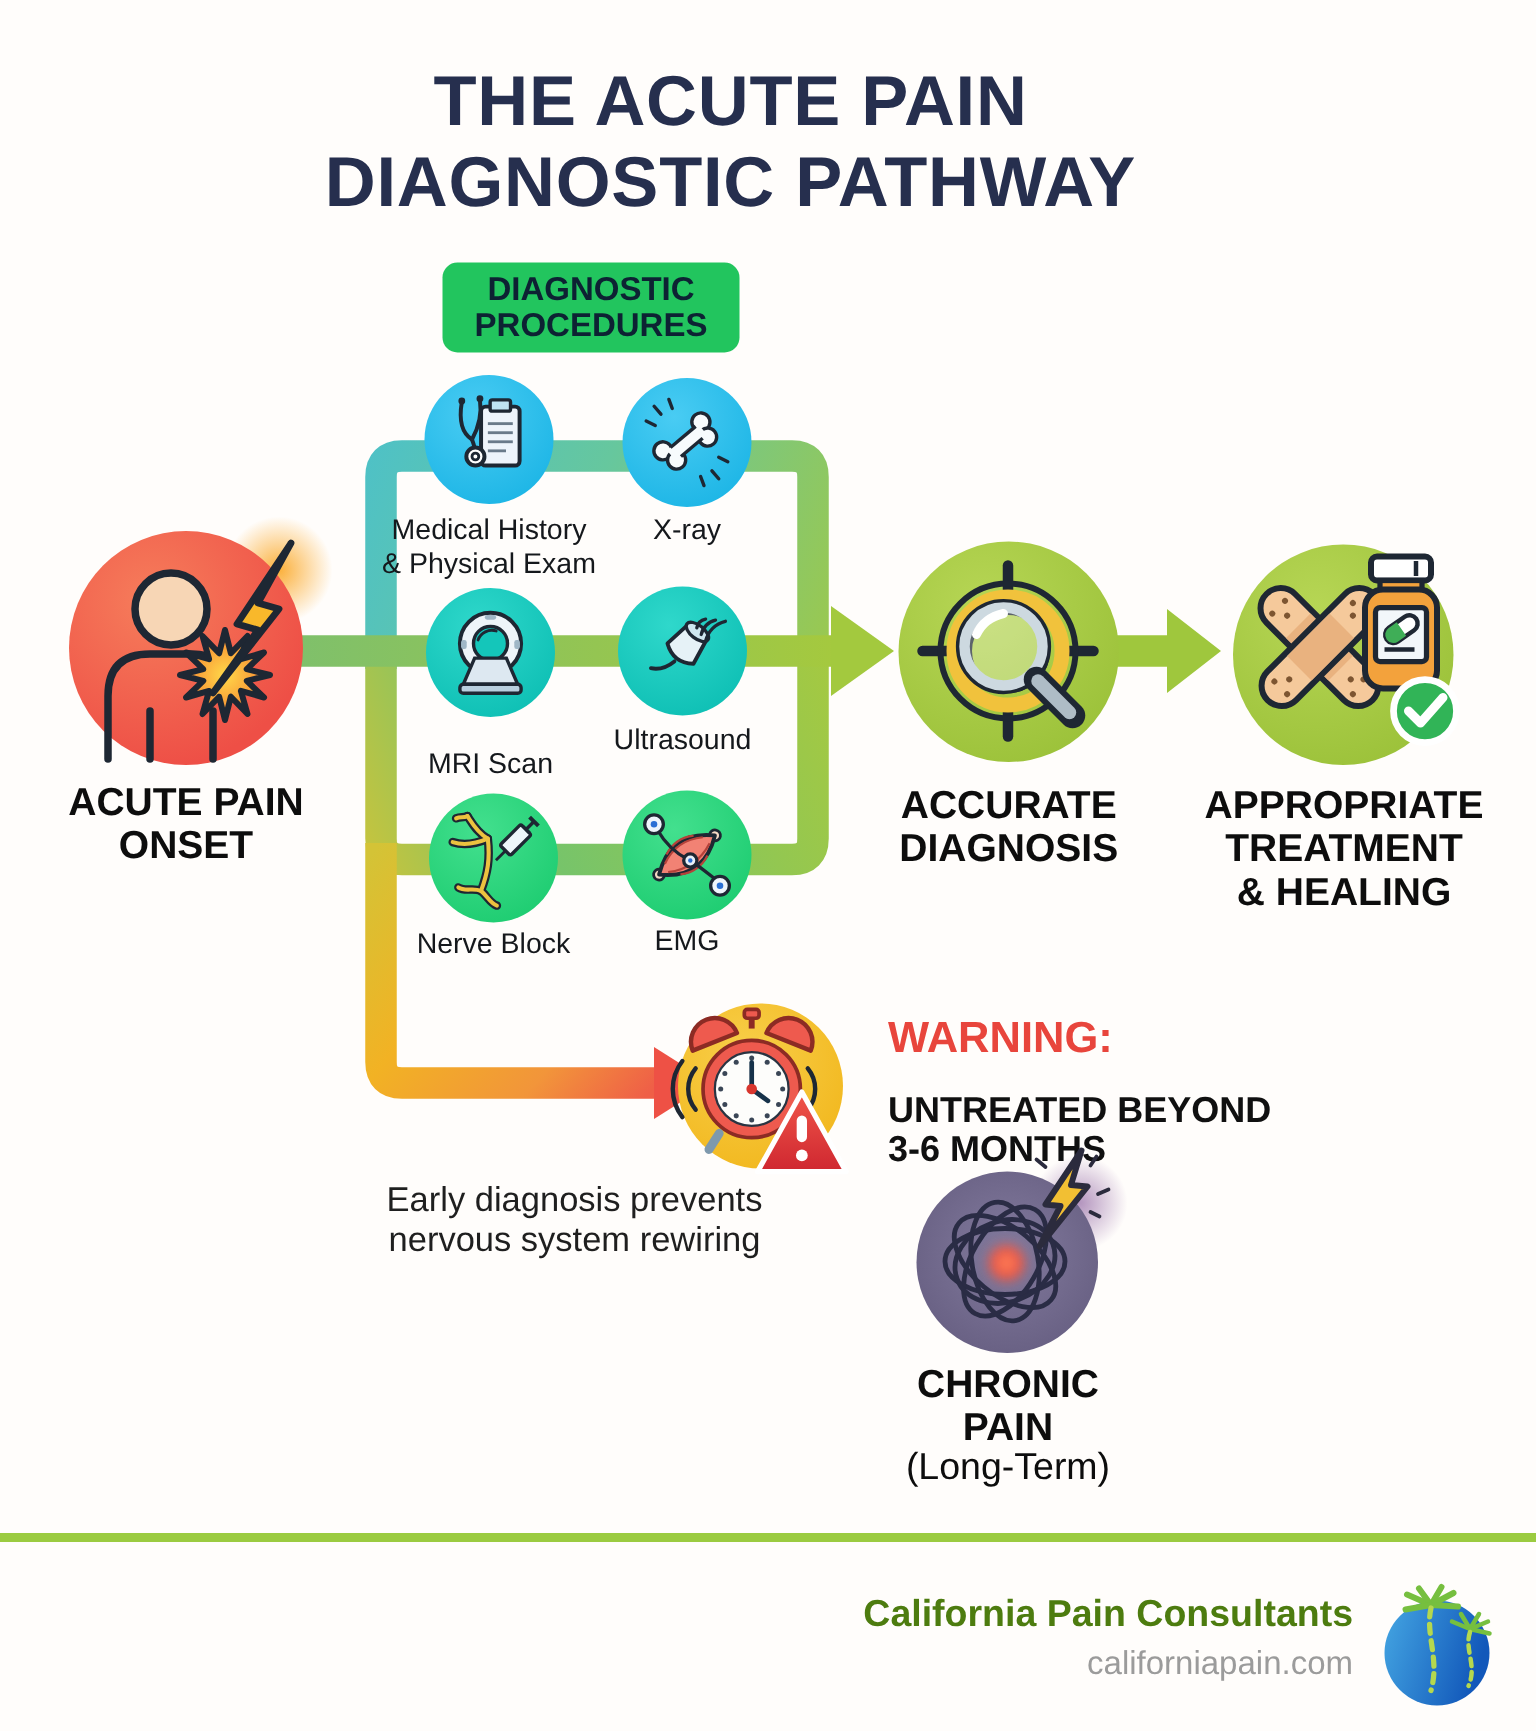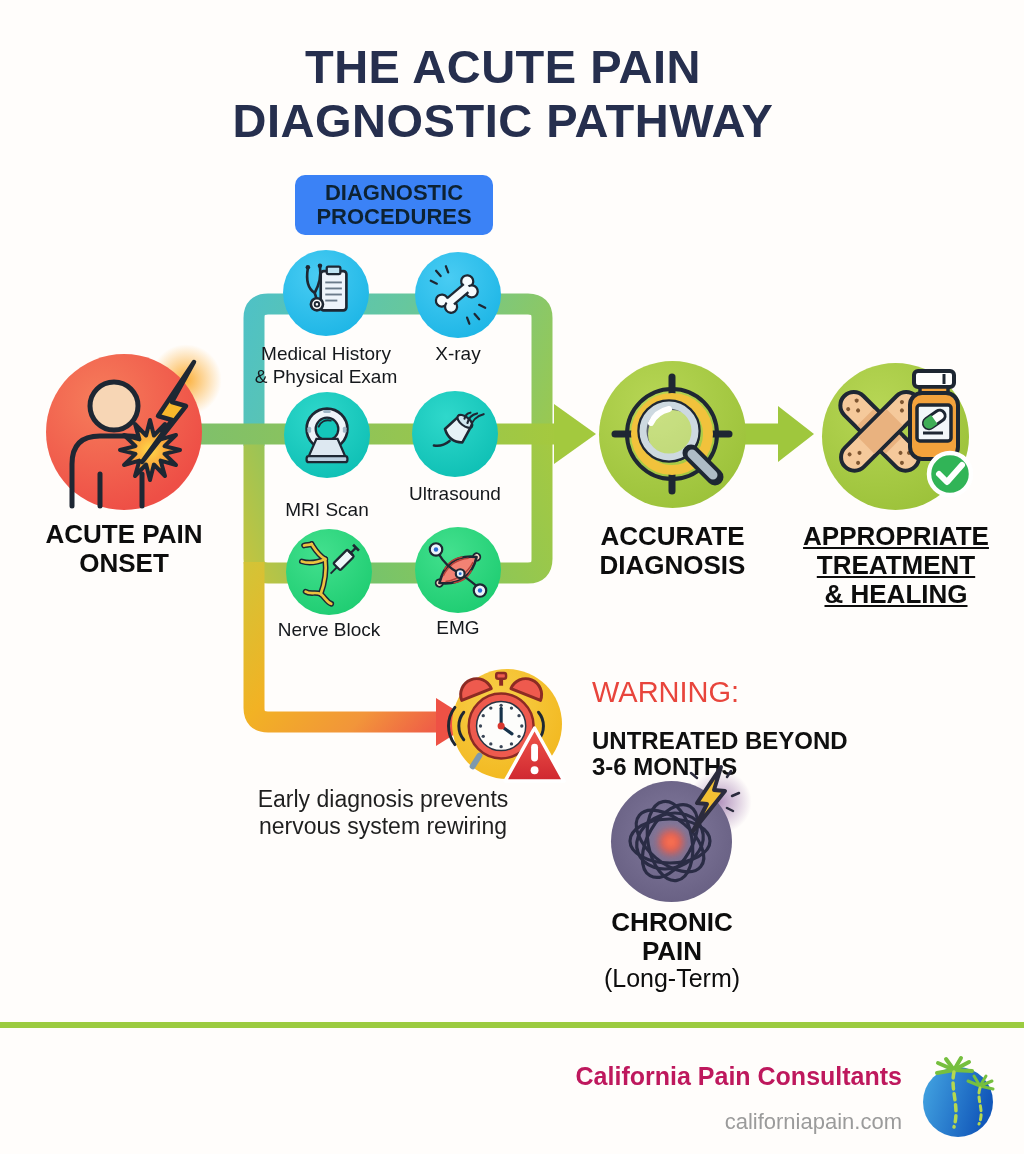--- a/index.html
+++ b/index.html
@@ -1,48 +1,48 @@
 <!DOCTYPE html>
 <html><head>
 <meta charset="utf-8">
 <style>
   html,body{margin:0;padding:0;background:#ffffff;}
   .canvas{position:relative;width:1024px;height:1154px;background:#fffdfb;
           font-family:"Liberation Sans",sans-serif;overflow:hidden;}
   .abs{position:absolute;}
   .pre{white-space:pre-line;}
 
-  .title{top:40px;left:16px;width:974px;text-align:center;font-size:47px;line-height:54px;
+  .title{top:40px;left:0;width:974px;text-align:center;font-size:47px;line-height:54px;
          font-weight:800;color:#262f4e;letter-spacing:.5px;}
 
-  .diagbox{left:295px;top:175px;width:198px;height:60px;background:#3b82f6;border-radius:10px;
+  .diagbox{left:295px;top:175px;width:198px;height:60px;background:#22c55e;border-radius:10px;
            display:flex;align-items:center;justify-content:center;text-align:center;
            font-size:22px;line-height:24px;font-weight:800;color:#0d2233;}
 
   .pcircle{width:86px;height:86px;border-radius:50%;display:flex;align-items:center;
            justify-content:center;z-index:2;}
   .c-cyan{background:radial-gradient(circle at 40% 30%,#49ccf3,#1eb6e6 80%);}
   .c-teal{background:radial-gradient(circle at 40% 30%,#2fd8cb,#0fc0b5 80%);}
   .c-green{background:radial-gradient(circle at 40% 30%,#43e08e,#1fcd72 80%);}
 
   .plabel{text-align:center;font-weight:400;font-size:19px;line-height:23px;color:#15181c;z-index:2;}
 
   .bigcircle{border-radius:50%;z-index:2;}
   .nodelabel{text-align:center;font-weight:800;font-size:26px;line-height:29px;color:#0d0d0d;z-index:2;}
 
-  .warn-title{font-size:29px;font-weight:400;color:#e8453c;line-height:32px;}
+  .warn-title{font-size:29px;font-weight:700;color:#e8453c;line-height:32px;}
   .warn-lines{font-size:24px;font-weight:800;color:#101010;line-height:26px;margin-top:20px;}
   .note{font-size:23px;color:#1f1f1f;line-height:27px;text-align:center;}
 
   .sublabel{text-align:center;font-weight:400;font-size:25px;color:#0d0d0d;z-index:2;}
 
   .divider{left:0;top:1022px;width:1024px;height:6px;background:#9bcb40;}
   .footer{left:540px;top:1062px;width:362px;text-align:right;z-index:2;}
-  .footer .company{font-size:25px;font-weight:700;color:#be185d;}
-  .footer .site{font-size:22px;color:#9b9b9b;margin-top:18px;}
+  .footer .company{font-size:25px;font-weight:700;color:#4d7c0f;}
+  .footer .site{font-size:22px;color:#9b9b9b;margin-top:5px;}
 
   .glow{border-radius:50%;z-index:1;}
   svg{display:block;overflow:visible;}
 </style>
 </head>
 <body>
 
 <div class="canvas">
 
   <svg class="abs" style="left:0;top:0;z-index:0;" width="1024" height="1154" viewBox="0 0 1024 1154">
@@ -299,21 +299,21 @@
         <g transform="rotate(-35 112 50)">
           <rect x="100" y="45" width="24" height="11" rx="5.5" fill="#ffffff" stroke="#1e2733" stroke-width="3"></rect>
           <path d="M 105.5 45 L 112 45 L 112 56 L 105.5 56 A 5.5 5.5 0 0 1 105.5 45 Z" fill="#3fae57"></path>
         </g>
         <line x1="101" y1="64" x2="121" y2="64" stroke="#1e2733" stroke-width="3"></line>
       </g>
       <circle cx="128" cy="105" r="21" fill="#31b457" stroke="#ffffff" stroke-width="4.5"></circle>
       <path d="M 117 105 L 125 113 L 140 96" fill="none" stroke="#ffffff" stroke-width="6" stroke-linecap="round" stroke-linejoin="round"></path>
     </svg>
   </div>
-  <div class="abs nodelabel pre" style="left:798px;top:522px;width:196px;text-decoration:underline;">APPROPRIATE
+  <div class="abs nodelabel pre" style="left:798px;top:522px;width:196px;">APPROPRIATE
 TREATMENT
 &amp; HEALING</div>
 
   <div class="abs bigcircle" style="left:452px;top:669px;width:110px;height:110px;
        background:radial-gradient(circle at 40% 32%,#f8cf4a,#f2b81f 80%);">
     <svg width="118" height="124" viewBox="0 0 120 126" style="margin:-4px 0 0 -2px;">
       <defs>
         <linearGradient id="triGrad" x1="0" y1="0" x2="0" y2="1">
           <stop offset="0" stop-color="#f0564a"></stop>
             <stop offset="1" stop-color="#cf2730"></stop>

